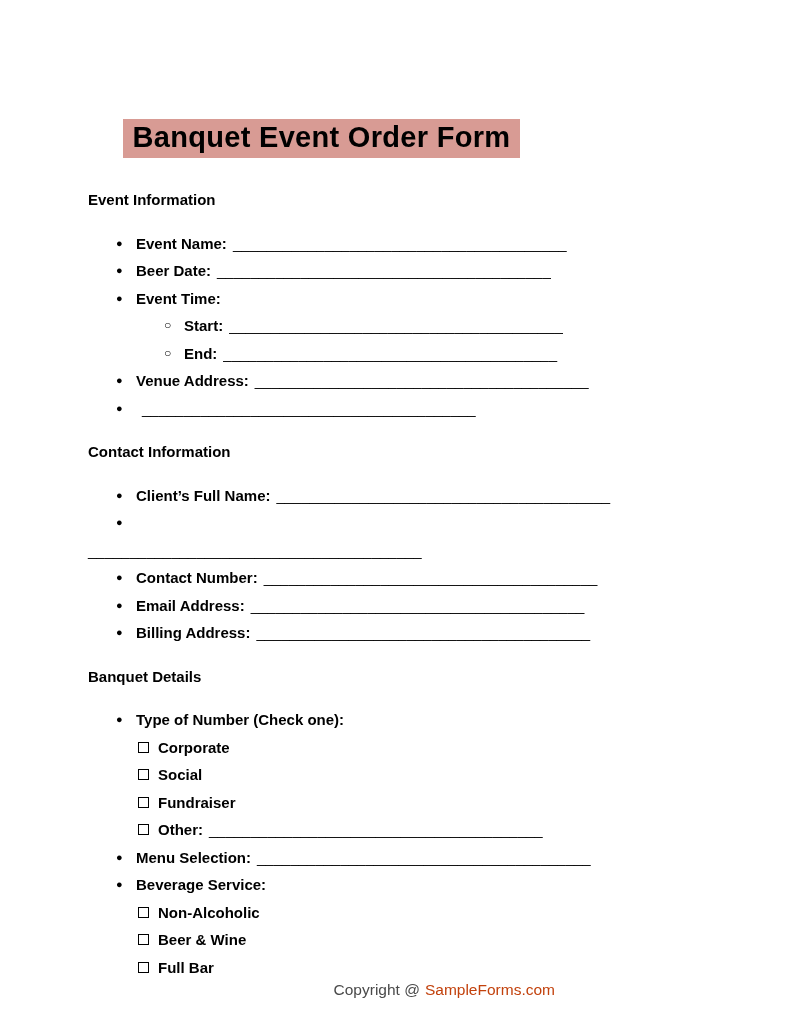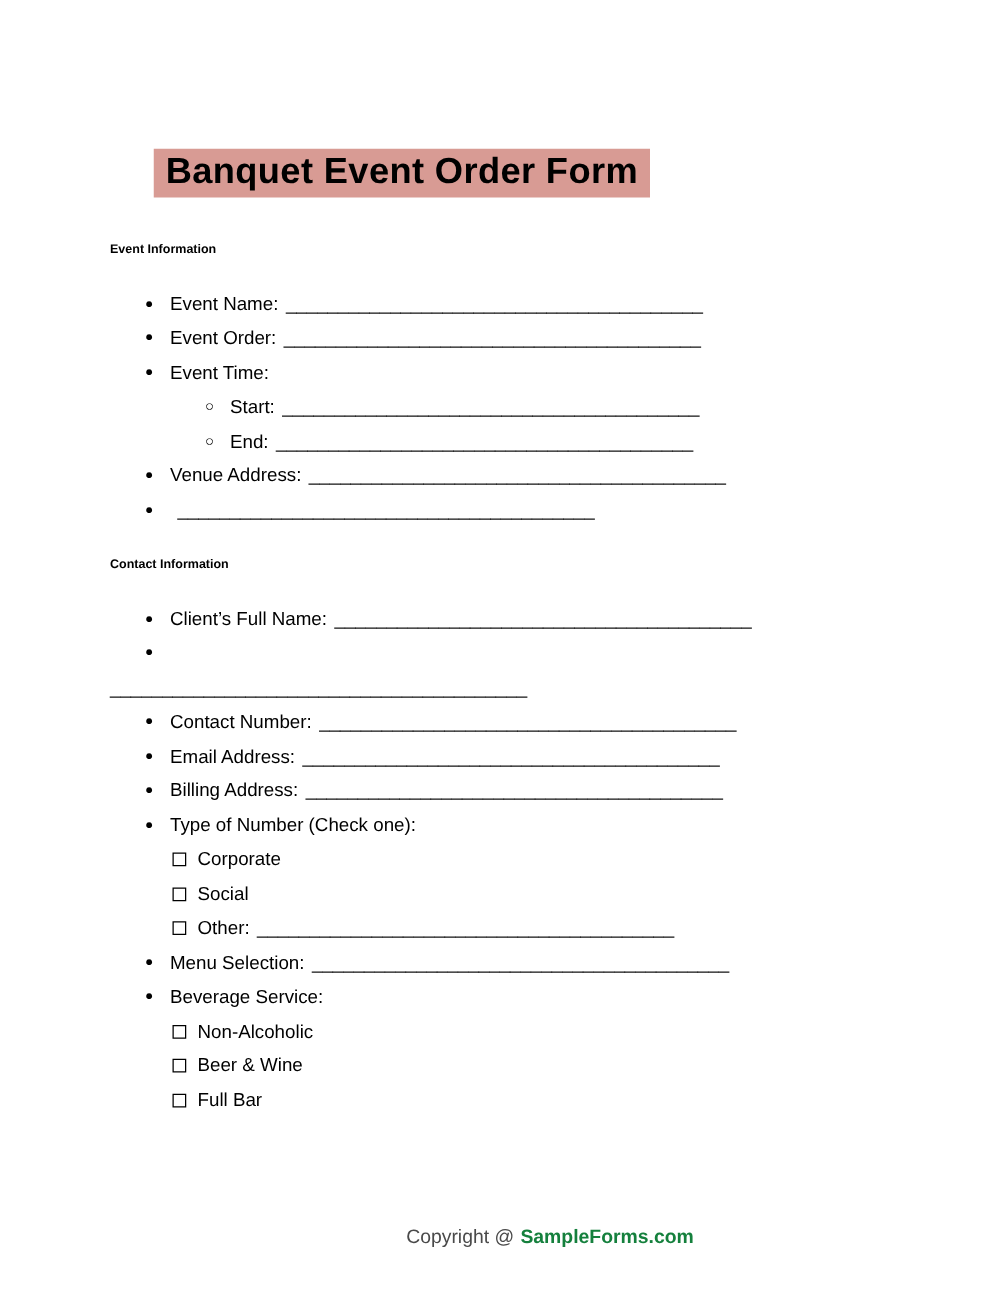--- a/index.html
+++ b/index.html
@@ -18,31 +18,31 @@
     background: #D89B94;
     padding: 2px 10px 4px 10px;
     font-size: 29px;
     font-weight: 700;
     letter-spacing: 0.3px;
   }
 
   .section-heading {
     height: 27.5px; line-height: 27.5px;
     margin: 16px 0;
-    font-size: 10px; font-weight: 700;
+    font-size: 15px; font-weight: 700;
   }
   .section-heading.first { margin-top: 28px; }
 
   .row {
     height: 27.5px; line-height: 27.5px;
     display: flex; align-items: center;
     font-size: 15px;
     white-space: nowrap;
   }
-  .label { font-weight: 400; }
+  .label { font-weight: 700; }
   .blank { font-weight: 400; margin-left: 6px; letter-spacing: 0; }
   .blank.no-gap { margin-left: 0; }
 
   .bullet-l1 {
     flex: none; display: inline-block;
     width: 20px; margin-left: 28px;
     font-size: 11px; text-align: left;
   }
   .bullet-l2 {
     flex: none; display: inline-block;
@@ -61,42 +61,42 @@
   }
 
   .footer {
     position: absolute;
     top: 966px; right: 88px;
     font-size: 15.5px;
     color: #4a4a4a;
     white-space: nowrap;
   }
   .footer .prefix { margin-right: 5px; }
-  .footer .link { color: #15803d; font-weight: 700; text-decoration: none; }
+  .footer .link { color: #c2410c; font-weight: 400; text-decoration: none; }
 </style>
 </head>
 <body>
 
 <div class="page">
 
   <div class="title-wrap">
     <span class="title-highlight">Banquet Event Order Form</span>
   </div>
 
   <h2 class="section-heading first">Event Information</h2>
 
   <div class="row">
     <span class="bullet-l1">●</span>
     <span class="label">Event Name:</span>
     <span class="blank">________________________________________</span>
   </div>
 
   <div class="row">
     <span class="bullet-l1">●</span>
-    <span class="label">Event Order:</span>
+    <span class="label">Beer Date:</span>
     <span class="blank">________________________________________</span>
   </div>
 
   <div class="row">
     <span class="bullet-l1">●</span>
     <span class="label">Event Time:</span>
   </div>
 
   <div class="row">
     <span class="bullet-l2">○</span>
@@ -148,36 +148,41 @@
     <span class="label">Email Address:</span>
     <span class="blank">________________________________________</span>
   </div>
 
   <div class="row">
     <span class="bullet-l1">●</span>
     <span class="label">Billing Address:</span>
     <span class="blank">________________________________________</span>
   </div>
 
+  <h2 class="section-heading">Banquet Details</h2>
 
   <div class="row">
     <span class="bullet-l1">●</span>
     <span class="label">Type of Number (Check one):</span>
   </div>
 
   <div class="row checkbox-row">
     <span class="checkbox"></span>
     <span class="label">Corporate</span>
   </div>
 
   <div class="row checkbox-row">
     <span class="checkbox"></span>
     <span class="label">Social</span>
   </div>
 
+  <div class="row checkbox-row">
+    <span class="checkbox"></span>
+    <span class="label">Fundraiser</span>
+  </div>
 
   <div class="row checkbox-row">
     <span class="checkbox"></span>
     <span class="label">Other:</span>
     <span class="blank">________________________________________</span>
   </div>
 
   <div class="row">
     <span class="bullet-l1">●</span>
     <span class="label">Menu Selection:</span>

